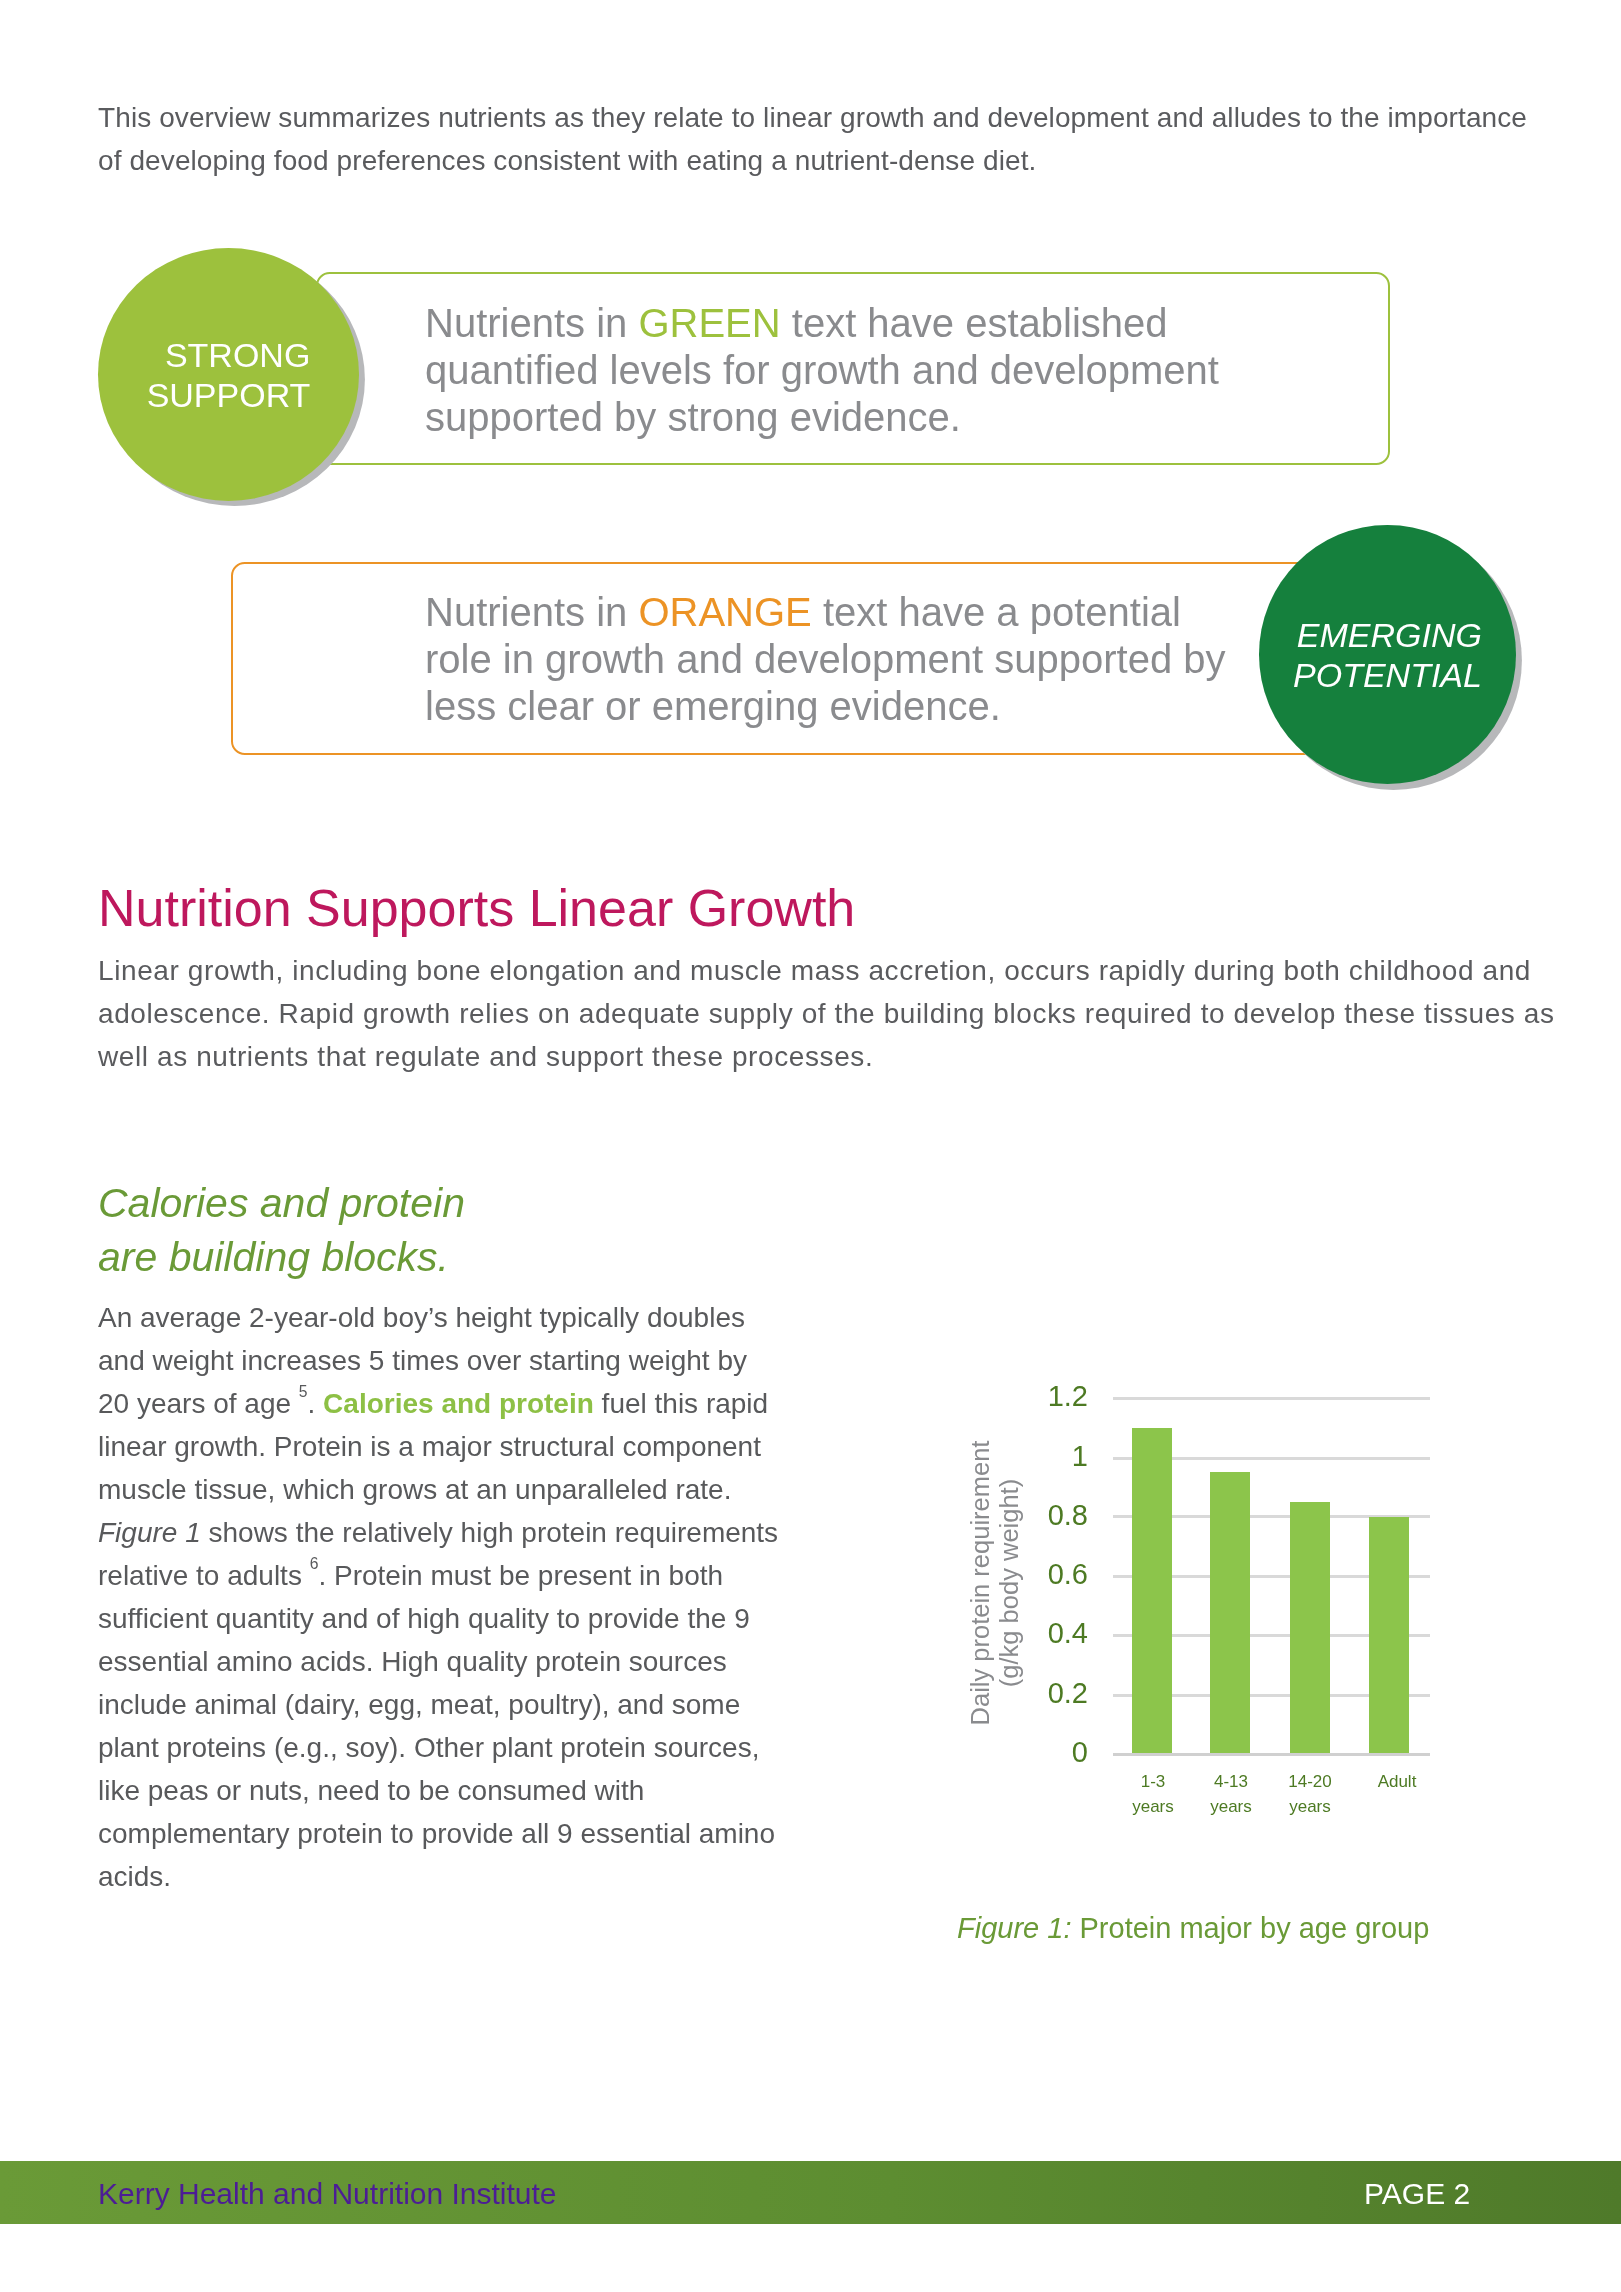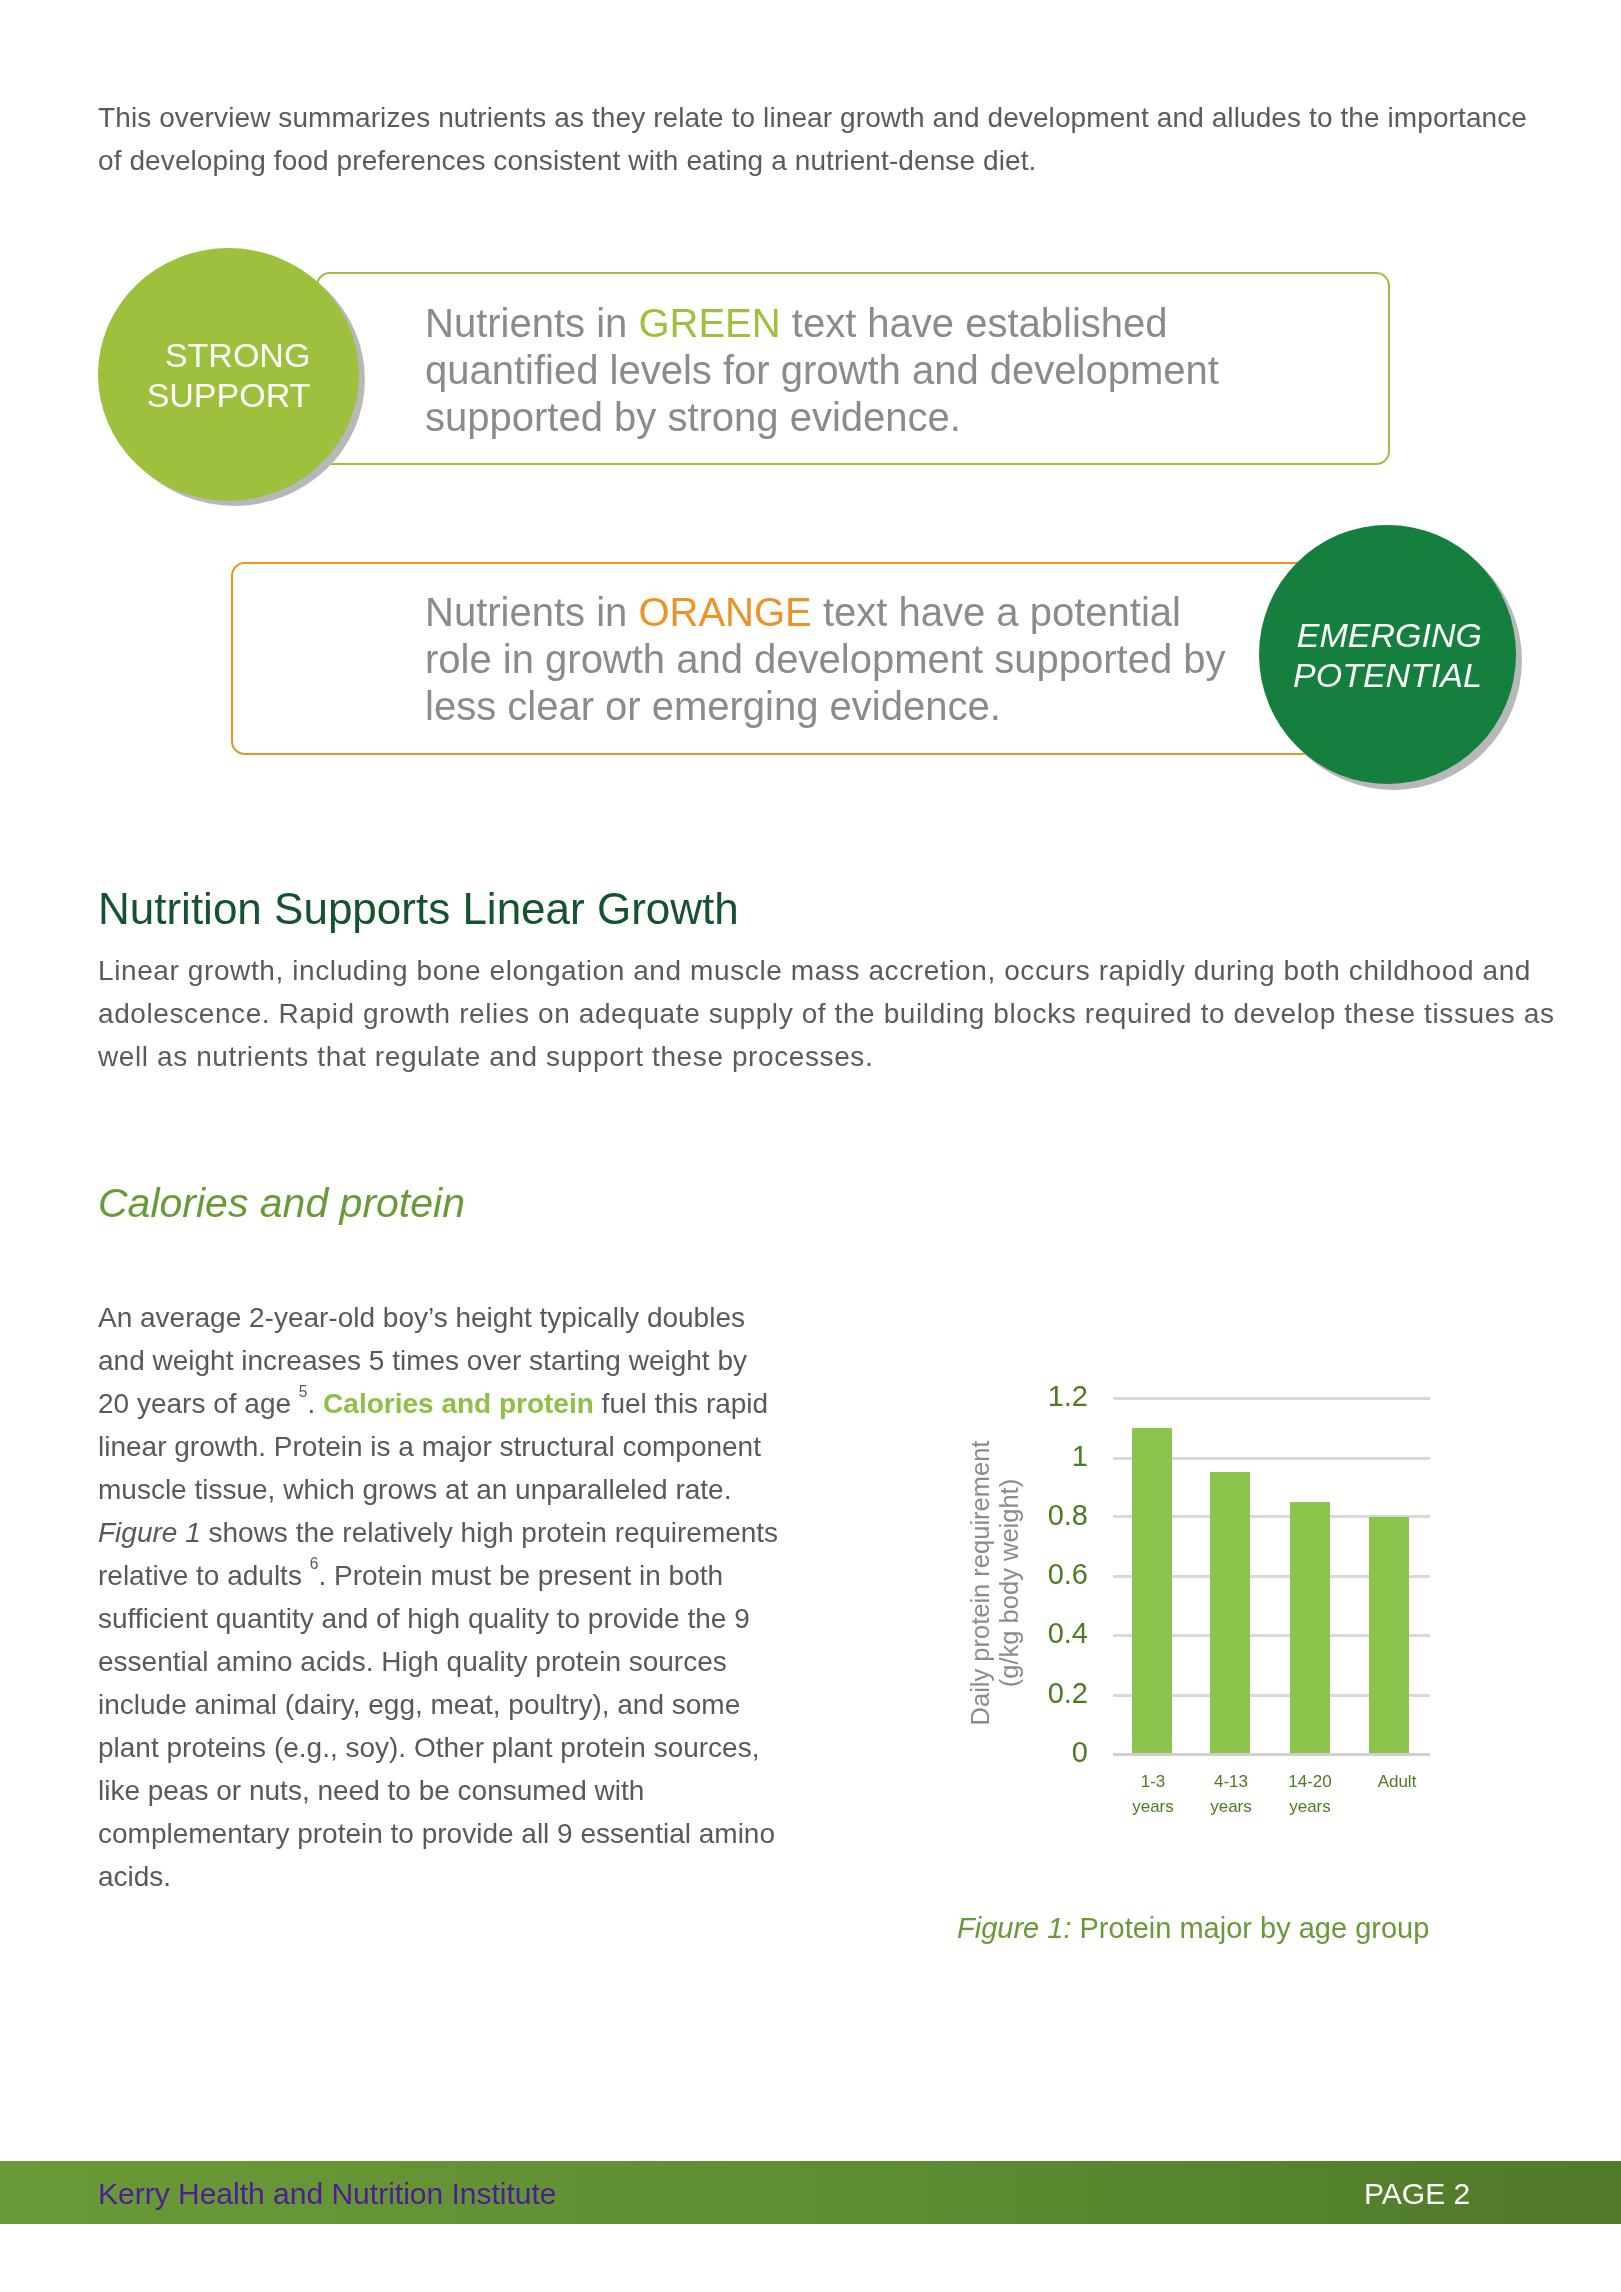--- a/index.html
+++ b/index.html
@@ -17,21 +17,21 @@
   .hl-green { color:#9dc13d; }
   .hl-orange { color:#ec9325; }
 
   .circle { position:absolute; border-radius:50%; display:flex; align-items:center; justify-content:center;
             text-align:right; color:#fff; font-size:34px; line-height:40px; }
   .circle-green { left:98px; top:248px; width:261px; height:253px; background:#9dc13d;
                   box-shadow:5.9px 4.9px 0 #b7b8ba; }
   .circle-orange { left:1259px; top:525px; width:257px; height:259px; background:#15803d;
                    box-shadow:5.9px 5.9px 0 #b7b8ba;font-style:italic; }
 
-  .section-title { left:98px; top:877px; font-size:44px; line-height:63px; color:#14532d; }
+  .section-title { left:98px; top:877px; font-size:52px; line-height:63px; color:#be185d; }
   .section-body { left:98px; top:949px; width:1470px; font-size:28px; line-height:43px; color:#5a5b5e; letter-spacing:0.6px; }
 
   .sub-title { left:98px; top:1176px; width:588px; font-size:41px; line-height:54px; color:#6a9a37; font-style:italic; }
   .col-body { left:98px; top:1296px; width:686px; font-size:28px; line-height:43px; color:#58595b; }
   .col-body .strong-green { color:#8dc045; font-weight:bold; }
   .col-body sup { font-size:15.7px; vertical-align:top; line-height:1; position:relative; top:2px; }
   .y-title { position:absolute; left:995px; top:1583px; transform-origin:center center; transform:translate(-50%,-50%) rotate(-90deg);
              font-size:25.5px; line-height:29px; text-align:center; color:#8a8b8e; white-space:nowrap; }
   .grid { position:absolute; left:1113px; width:317px; height:2.9px; background:#d9d9d9; }
   .tick { position:absolute; width:59px; text-align:right; left:1029px; font-size:29px; line-height:29px; color:#4d7a23; }
@@ -67,20 +67,21 @@
     <div>EMERGING</div>
     <div>POTENTIAL</div>
   </div>
 </div>
 
 <div class="abs section-title">Nutrition Supports Linear Growth</div>
 <div class="abs section-body">Linear growth, including bone elongation and muscle mass accretion, occurs rapidly during both childhood and adolescence. Rapid growth relies on adequate supply of the building blocks required to develop these tissues as well as nutrients that regulate and support these processes.</div>
 
 <div class="abs sub-title">
   <div>Calories and protein</div>
+  <div>are building blocks.</div>
 </div>
 <div class="abs col-body"><span>An average 2-year-old boy’s height typically doubles and weight increases 5 times over starting weight by 20 years of age </span><sup>5</sup><span>. </span><span class="strong-green">Calories and protein</span><span> fuel this rapid linear growth. Protein is a major structural component muscle tissue, which grows at an unparalleled rate. </span><i>Figure 1</i><span> shows the relatively high protein requirements relative to adults </span><sup>6</sup><span>. Protein must be present in both sufficient quantity and of high quality to provide the 9 essential amino acids. High quality protein sources include animal (dairy, egg, meat, poultry), and some plant proteins (e.g., soy). Other plant protein sources, like peas or nuts, need to be consumed with complementary protein to provide all 9 essential amino acids.</span></div>
 
 <div>
   <div class="y-title">
     <div>Daily protein requirement</div>
     <div>(g/kg body weight)</div>
   </div>
 
   <div class="grid" style="top:1397px"></div>

